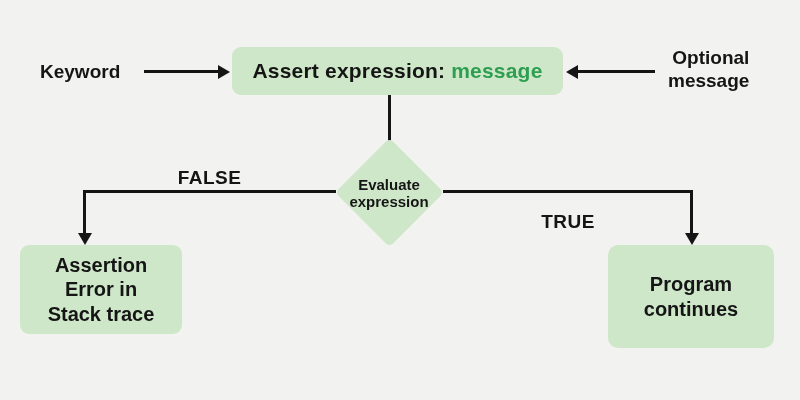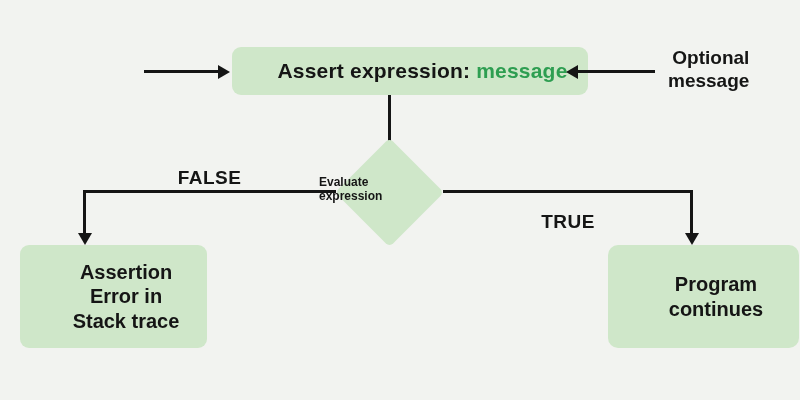--- a/index.html
+++ b/index.html
@@ -17,59 +17,58 @@
   }
   .node {
     position: absolute;
     background: var(--box_green, #cfe7c9);
     border-radius: 9px;
     display: flex;
     align-items: center;
     justify-content: center;
     text-align: center;
     font-weight: bold;
-    padding-left: 25px;
   }
   .title-box {
     left: 232px; top: 47px;
     width: 331px; height: 48px;
     font-size: 21px;
     letter-spacing: 0.2px;
   }
   .title-box .green {
     color: var(--text_green, #2e9e51);
   }
   .outcome-box {
     font-size: 20px;
     line-height: 1.22;
     white-space: pre-line;
   }
   .outcome-false {
     left: 20px; top: 245px;
-    width: 162px; height: 103px;
+    width: 162px; height: 89px;
   }
   .outcome-true {
     left: 608px; top: 245px;
     width: 166px; height: 103px; border-radius: 10px;
   }
   .diamond-shape {
     position: absolute;
     left: 351px; top: 154px;
     width: 77px; height: 77px;
     background: var(--box_green, #cfe7c9);
     transform: rotate(45deg);
     border-radius: 5px;
   }
   .diamond-label {
     position: absolute;
     left: 319px; top: 176px;
     width: 140px;
-    text-align: left;
+    text-align: center;
     font-weight: bold;
-    font-size: 12px;
+    font-size: 15px;
     line-height: 1.15;
     white-space: pre-line;
   }
   .annotation {
     position: absolute;
     font-weight: bold;
     font-size: 19px;
     line-height: 1.22;
     white-space: pre-line;
   }
@@ -106,20 +105,21 @@
 
 <div class="canvas">
 
   <div class="node title-box">
     <div>
       <span>Assert expression:</span>
       <span class="green">message</span>
     </div>
   </div>
 
+  <div class="annotation label-keyword">Keyword</div>
   <div class="line" style="left:144px; top:70px; width:76px; height:3px;"></div>
   <div class="arrowhead arrow-right" style="left:218px; top:64.5px;"></div>
 
   <div class="annotation label-optional">Optional
 message</div>
   <div class="line" style="left:577px; top:70px; width:78px; height:3px;"></div>
   <div class="arrowhead arrow-left" style="left:566px; top:64.5px;"></div>
 
   <div class="line" style="left:388px; top:95px; width:3px; height:46px;"></div>
 

